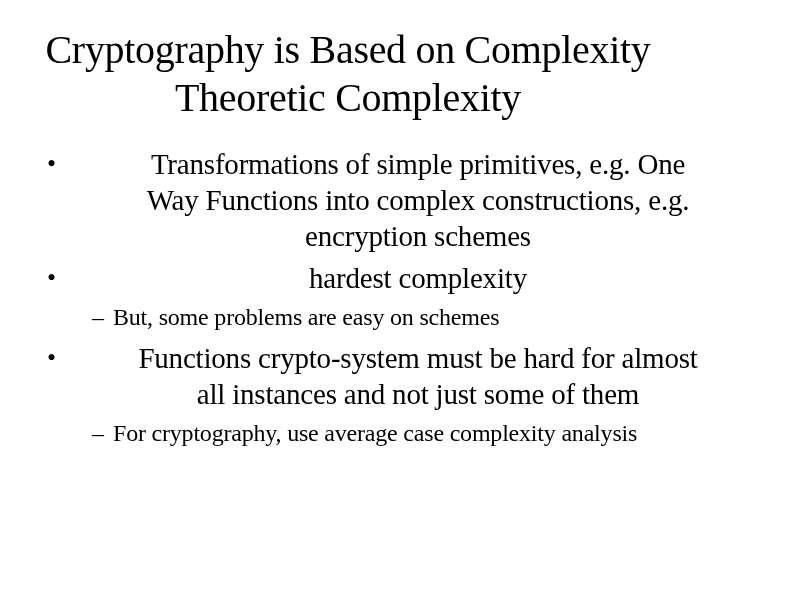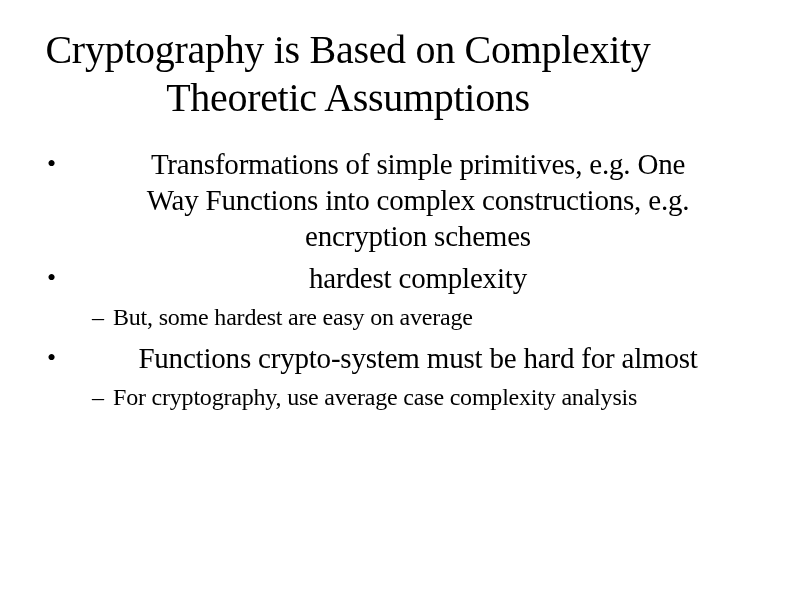--- a/index.html
+++ b/index.html
@@ -62,43 +62,44 @@
       left: 92px;
       top: 0;
     }
     .line { display: block; white-space: nowrap; text-align: center; }
   </style>
 </head>
 <body>
 
 <div class="slide-title">
   <span class="title-line">Cryptography is Based on Complexity</span>
-  <span class="title-line">Theoretic Assumptions</span>
+  <span class="title-line">Theoretic Complexity</span>
 </div>
 
 <div class="bullet-list">
 
   <div class="bullet">
     <span class="bullet-marker">•</span>
     <span class="line">Transformations of  simple primitives, e.g. One</span>
     <span class="line">Way Functions into complex constructions, e.g.</span>
     <span class="line">encryption schemes</span>
   </div>
 
   <div class="bullet">
     <span class="bullet-marker">•</span>
     <span class="line">hardest complexity</span>
   </div>
   <div class="sub">
     <span class="sub-marker">–</span>
-    <span>But, some hardest are easy on average</span>
+    <span>But, some problems are easy on schemes</span>
   </div>
 
   <div class="bullet">
     <span class="bullet-marker">•</span>
     <span class="line">Functions crypto-system must be hard for almost</span>
+    <span class="line">all instances and not just some of  them</span>
   </div>
   <div class="sub">
     <span class="sub-marker">–</span>
     <span>For cryptography, use average case complexity analysis</span>
   </div>
 
 </div>
 
 </body></html>

